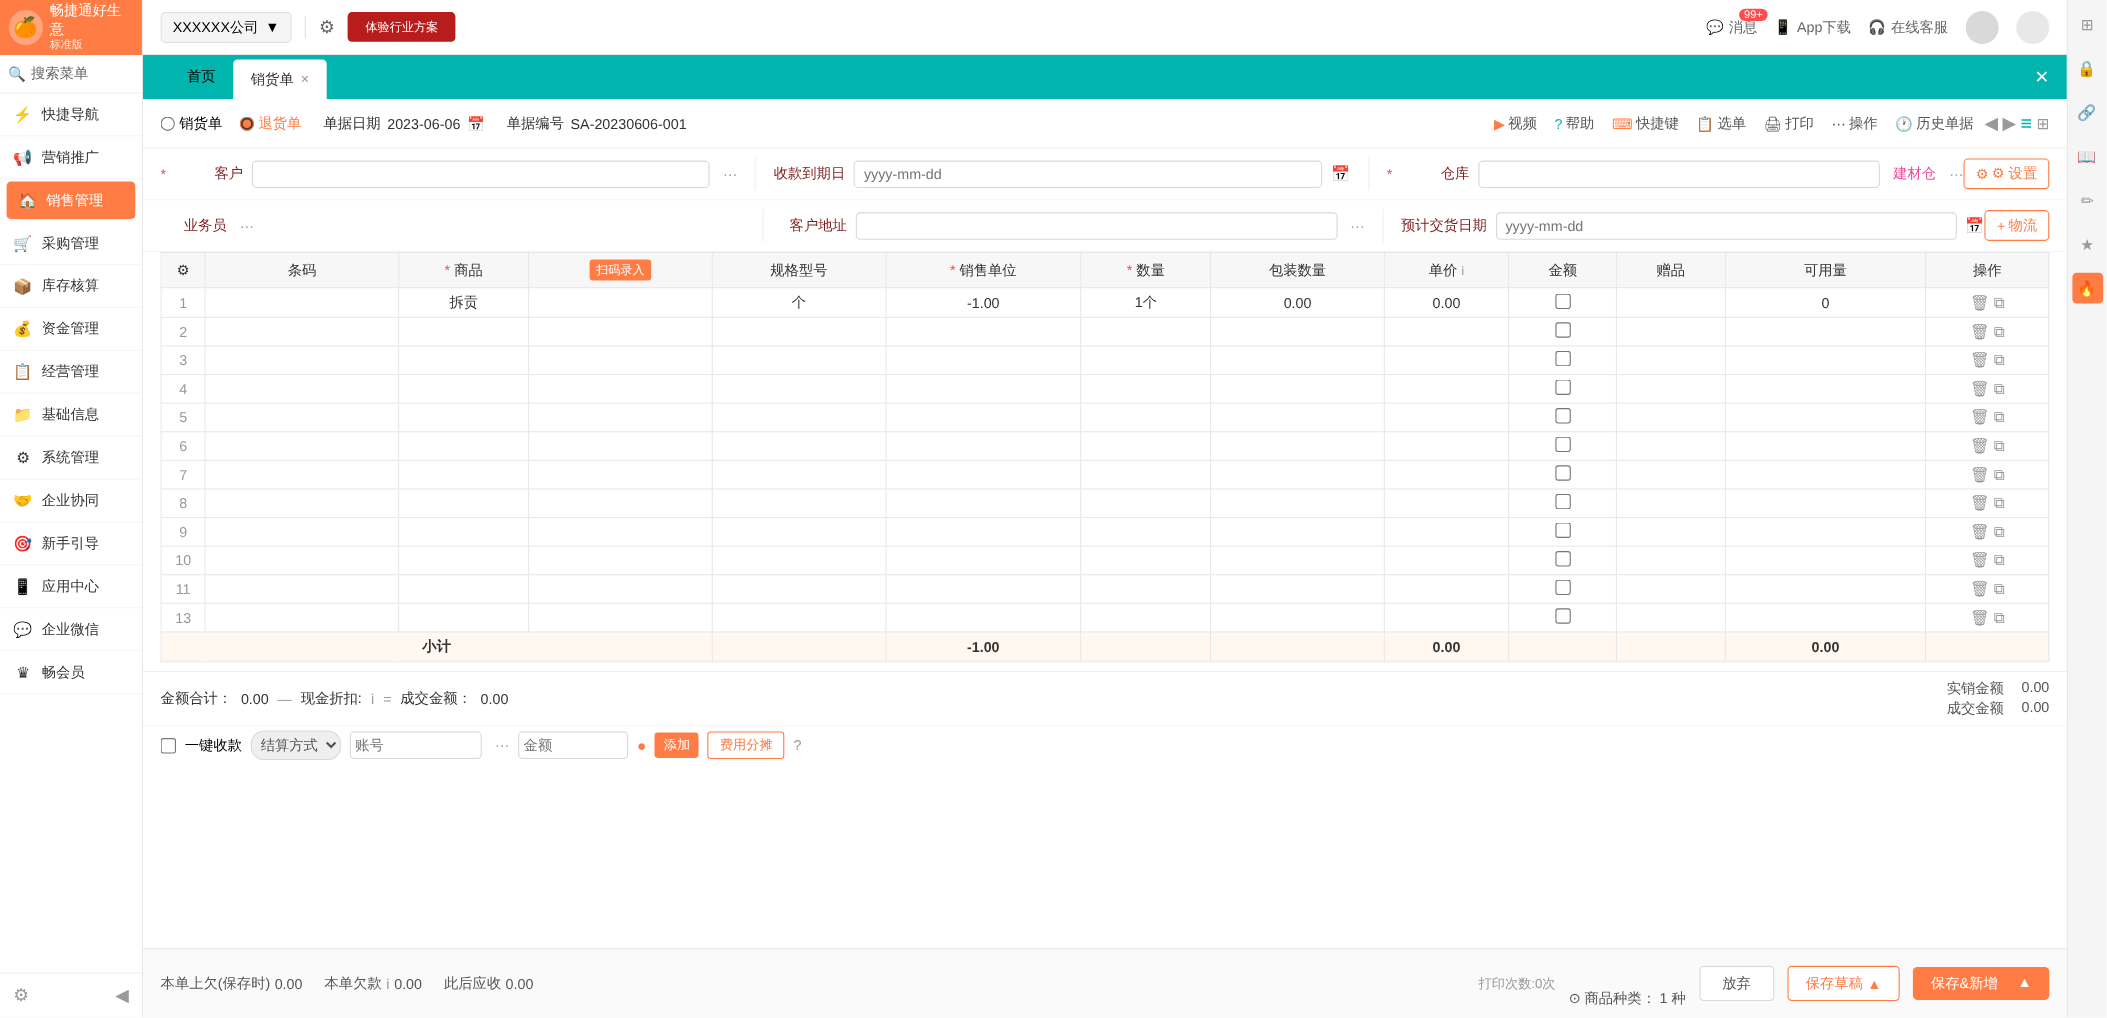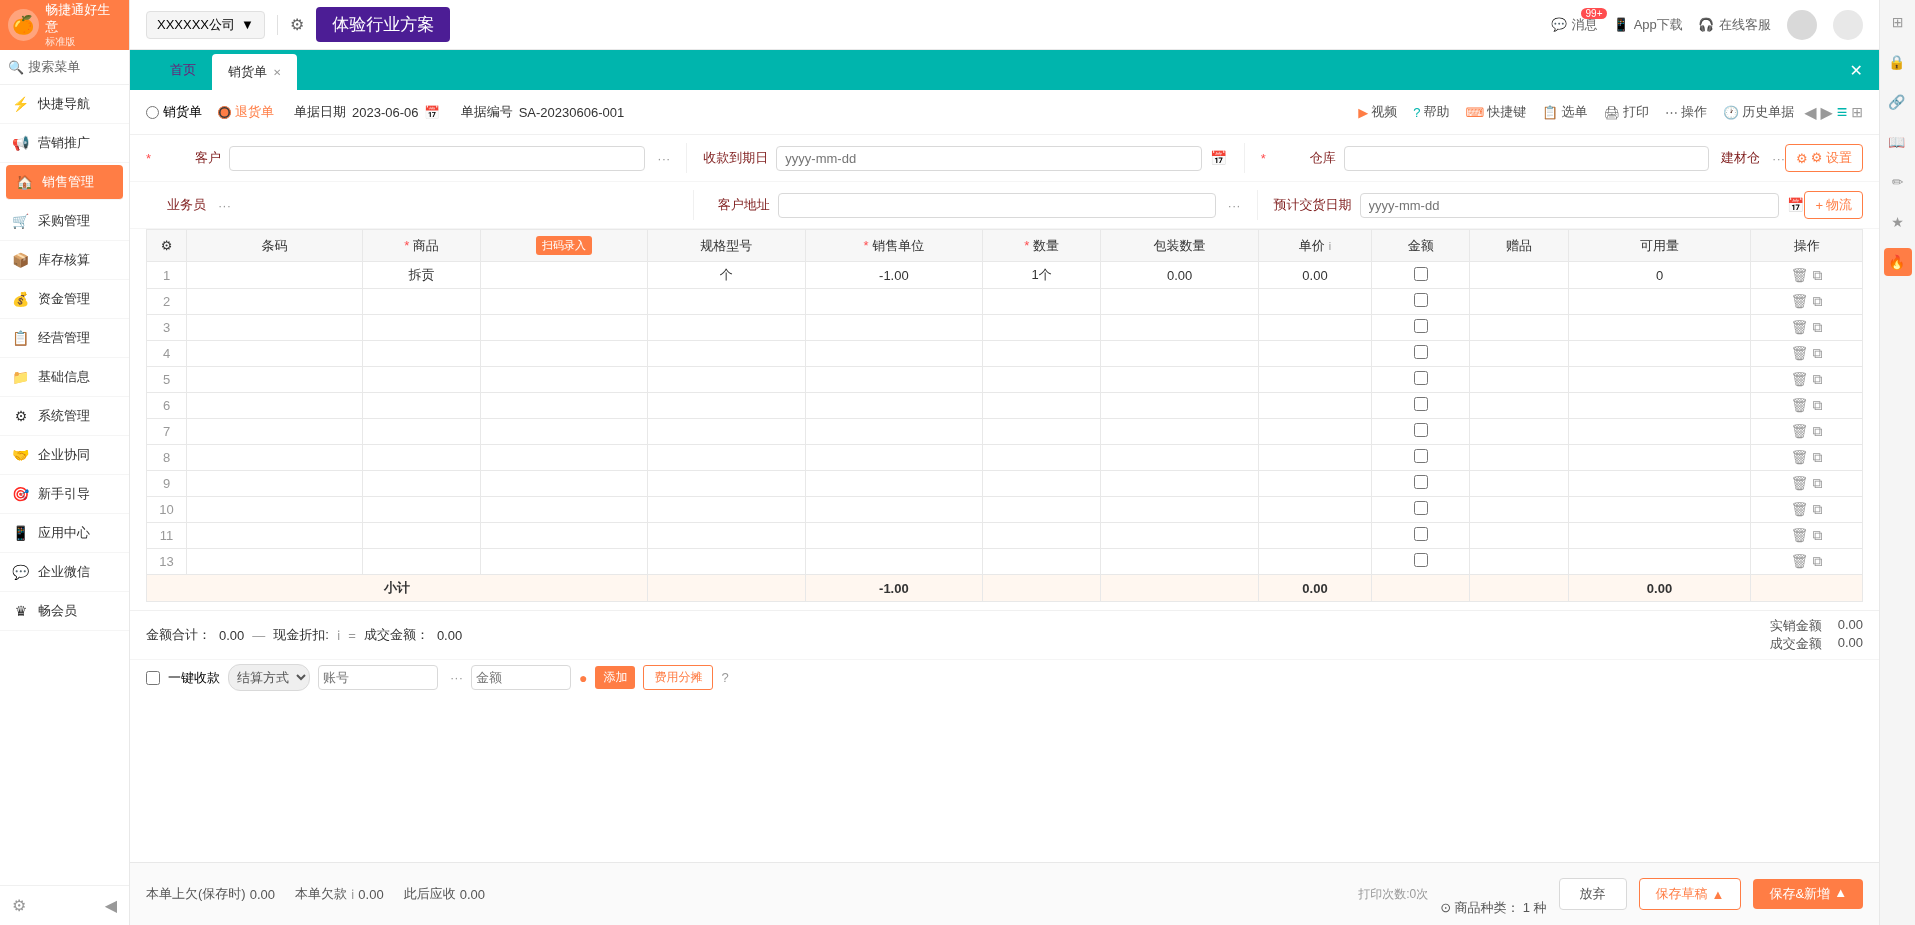--- a/index.html
+++ b/index.html
@@ -16,32 +16,32 @@
     .sidebar-bottom { margin-top: auto; display: flex; align-items: center; justify-content: space-between; padding: 10px 12px; border-top: 1px solid #f0f0f0; }
 
     
     .main { flex: 1; display: flex; flex-direction: column; overflow: hidden; }
 
     
     .topbar { height: 50px; background: #fff; display: flex; align-items: center; padding: 0 16px; gap: 12px; border-bottom: 1px solid #e8e8e8; flex-shrink: 0; }
     .topbar-company { display: flex; align-items: center; gap: 6px; background: #f5f5f5; border: 1px solid #e0e0e0; border-radius: 4px; padding: 4px 10px; cursor: pointer; }
     .topbar-divider { width: 1px; height: 20px; background: #e0e0e0; }
     .topbar-gear { color: #666; cursor: pointer; font-size: 16px; }
-    .topbar-btn { background: #4c1d95; color: #fff; border: none; border-radius: 4px; padding: 6px 16px; cursor: pointer; font-size: 17px; }
+    .topbar-btn { background: #b91c1c; color: #fff; border: none; border-radius: 4px; padding: 6px 16px; cursor: pointer; font-size: 11px; }
     .topbar-right { margin-left: auto; display: flex; align-items: center; gap: 16px; }
     .topbar-right-item { display: flex; align-items: center; gap: 4px; color: #666; cursor: pointer; position: relative; }
     .badge-red { background: #ff4d4f; color: #fff; border-radius: 10px; padding: 0 5px; font-size: 10px; position: absolute; top: -8px; right: -10px; min-width: 18px; text-align: center; }
     .avatar { width: 30px; height: 30px; border-radius: 50%; background: #d9d9d9; }
 
     
     .tabbar { height: 40px; background: #00b5ad; display: flex; align-items: center; padding: 0 0; flex-shrink: 0; }
     .tab { padding: 0 16px; height: 40px; display: flex; align-items: center; cursor: pointer; color: rgba(255,255,255,0.8); gap: 6px; }
     .tab.active { background: #fff; color: #333; border-radius: 4px 4px 0 0; margin-top: 4px; height: 36px; }
     .tab-close { font-size: 10px; color: #999; cursor: pointer; }
-    .tab-home { color: #701a75; padding-left: 40px; }
+    .tab-home { color: #000000; padding-left: 40px; }
 
     
     .content { flex: 1; background: #fff; overflow: auto; padding: 0; }
 
     
     .form-header { background: #fff; padding: 10px 16px; border-bottom: 1px solid #f0f0f0; display: flex; align-items: center; gap: 20px; }
     .radio-group { display: flex; gap: 16px; align-items: center; }
     .radio-item { display: flex; align-items: center; gap: 4px; cursor: pointer; }
     .radio-item input { accent-color: #ff7d45; }
     .form-date { display: flex; align-items: center; gap: 6px; color: #333; }
@@ -79,21 +79,21 @@
     .minus-icon { color: #999; }
     .equals-icon { color: #999; }
     .payment-row { display: flex; align-items: center; gap: 8px; padding: 4px 16px; border-top: 1px solid #f5f5f5; }
     .add-btn { background: #ff7d45; color: #fff; border: none; padding: 3px 8px; border-radius: 3px; cursor: pointer; font-size: 12px; }
     .expense-btn { border: 1px solid #ff7d45; color: #ff7d45; background: #fff; padding: 3px 10px; border-radius: 3px; cursor: pointer; font-size: 12px; }
     .footer-bar { background: #fafafa; border-top: 1px solid #e8e8e8; padding: 8px 16px; display: flex; align-items: center; gap: 20px; flex-shrink: 0; }
     .footer-stat { color: #555; display: flex; align-items: center; gap: 4px; }
     .footer-actions { margin-left: auto; display: flex; align-items: center; gap: 12px; }
     .btn-abandon { border: 1px solid #d9d9d9; background: #fff; color: #555; padding: 6px 20px; border-radius: 4px; cursor: pointer; }
     .btn-draft { border: 1px solid #ff7d45; background: #fff; color: #ff7d45; padding: 6px 16px; border-radius: 4px; cursor: pointer; display: flex; align-items: center; gap: 4px; }
-    .btn-save { background: #ff7d45; color: #fff; border: none; padding: 6px 16px; border-radius: 4px; cursor: pointer; display: flex; gap: 4px; }
+    .btn-save { background: #ff7d45; color: #fff; border: none; padding: 6px 16px; border-radius: 4px; cursor: pointer; display: flex; gap: 18px; }
 
     
     .side-icons { width: 36px; background: #f5f5f5; border-left: 1px solid #e8e8e8; display: flex; flex-direction: column; align-items: center; padding: 8px 0; gap: 12px; flex-shrink: 0; }
     .side-icon-btn { width: 28px; height: 28px; display: flex; align-items: center; justify-content: center; color: #999; cursor: pointer; border-radius: 4px; font-size: 14px; }
     .side-icon-btn.active-orange { background: #ff7d45; color: #fff; border-radius: 4px; }
 
     .content-area { position: relative; flex: 1; display: flex; flex-direction: column; overflow: hidden; }
 
     .header-actions { display: flex; align-items: center; gap: 4px; }
     .header-nav { color: #999; cursor: pointer; font-size: 16px; }
@@ -290,21 +290,21 @@
         <div class="field-group">
           <span class="field-label">收款到期日</span>
           <input class="field-input" style="width: 200px;" placeholder="yyyy-mm-dd">
           <span class="field-cal">📅</span>
         </div>
         <div class="field-divider"></div>
         <div class="field-group">
           <span class="field-required">*</span>
           <span class="field-label">仓库</span>
           <input class="field-input" style="width: 200px;" value="">
-          <span style="color:#7f1d1d;margin-left:4px;">建材仓</span>
+          <span style="color:#ec4899;margin-left:4px;">建材仓</span>
           <span class="field-dots">···</span>
         </div>
         <div style="margin-left:auto;display:flex;gap:4px;">
           <button class="settings-btn">
             <span>⚙</span>
             <span>⚙ 设置</span>
           </button>
         </div>
       </div>
       <div class="field-row">

